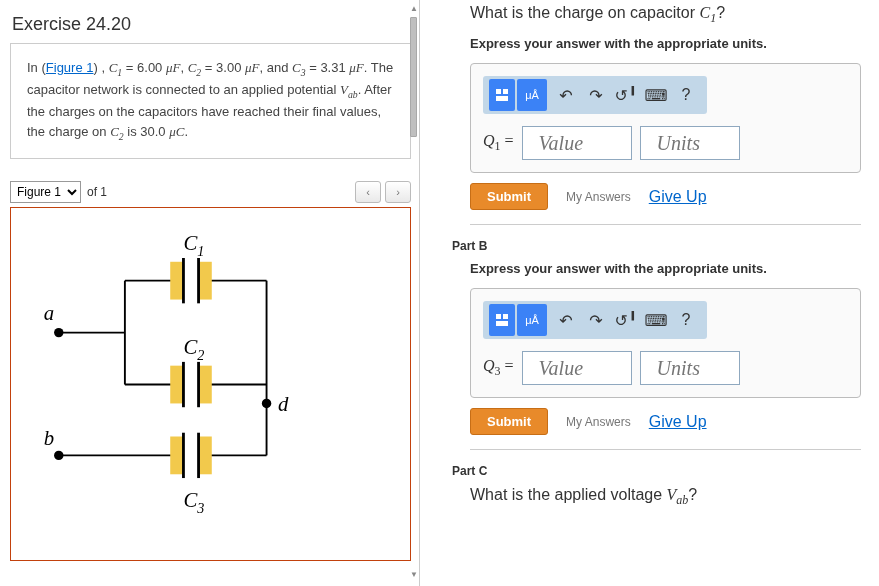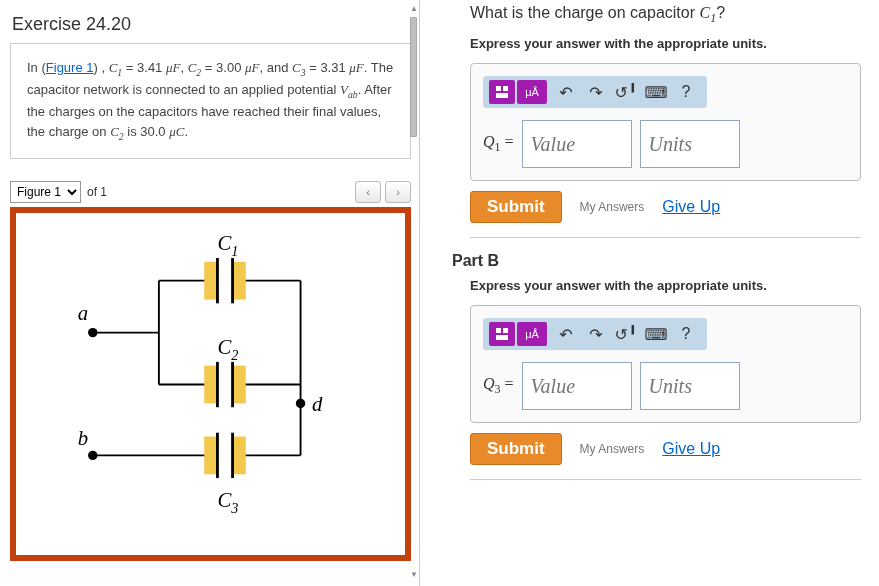--- a/index.html
+++ b/index.html
@@ -14,60 +14,60 @@
 .exercise-title{font-size:18px;font-weight:normal;color:#333;padding:4px 0 8px 2px}
 .problem-box{border:1px solid #ccc;padding:14px 16px;margin-bottom:22px;font-size:13px;line-height:1.5;color:#444}
 .problem-box a{color:#0066cc;text-decoration:underline}
 .var{font-family:'Times New Roman',serif;font-style:italic}
 .sub{font-size:0.75em;vertical-align:sub}
 .figure-bar{display:flex;align-items:center;gap:6px;margin-bottom:4px}
 .figure-select{height:22px;font-size:12px;border:1px solid #999;background:#fff;padding:0 2px}
 .of-text{font-size:12px;color:#333}
 .nav-btn{width:26px;height:22px;border:1px solid #bbb;border-radius:3px;background:linear-gradient(#fff,#e9e9e9);font-size:11px;color:#777;cursor:pointer}
 .nav-btns{margin-left:auto;display:flex;gap:4px}
-.figure-frame{border:6px solid #c2410c;height:354px;padding:10px;display:flex;align-items:center;justify-content:flex-end}
+.figure-frame{border:1px solid #c2410c;height:354px;padding:10px;display:flex;align-items:center;justify-content:flex-start}
 .figure-frame svg{max-width:100%;max-height:100%}
 .right-panel{flex:1;padding:4px 18px 0 50px;overflow:hidden}
 .part{padding-bottom:14px;margin-bottom:14px}
 .part.sep{border-bottom:1px solid #ccc}
-.part-title{font-weight:bold;font-size:16px;margin:6px 0 8px -18px}
+.part-title{font-weight:bold;font-size:12px;margin:6px 0 8px -18px}
 .q-text{font-size:16px;margin-bottom:10px}
 .instr{font-weight:bold;font-size:13px;margin-bottom:12px}
 .answer-box{border:1px solid #bcbcbc;border-radius:4px;padding:12px;background:#fafafa}
 .toolbar{display:flex;align-items:center;gap:0;background:#c2d7e8;border-radius:3px;padding:3px 6px;width:max-content;margin-bottom:12px}
 .tb-group{display:flex;gap:2px;margin-right:4px}
-.tb-dark{width:26px;height:24px;background:#a21caf;border-radius:2px;display:flex;align-items:center;justify-content:center;color:#fff;font-size:12px;cursor:pointer}
+.tb-dark{width:26px;height:32px;background:#3b82f6;border-radius:2px;display:flex;align-items:center;justify-content:center;color:#fff;font-size:12px;cursor:pointer}
 .tb-dark.units{width:30px;font-size:11px}
 .tb-icon{width:30px;height:26px;display:flex;align-items:center;justify-content:center;color:#333;font-size:16px;cursor:pointer}
 .answer-row{display:flex;align-items:center;gap:8px}
 .eq-label{font-family:'Times New Roman',serif;font-size:16px}
-.val-input,.unit-input{height:48px;border:1px solid #8fa8bf;background:#fff;font-family:'Times New Roman',serif;font-style:italic;font-size:20px;color:#9aa7b3;padding:0 8px}
+.val-input,.unit-input{height:34px;border:1px solid #8fa8bf;background:#fff;font-family:'Times New Roman',serif;font-style:italic;font-size:20px;color:#9aa7b3;padding:0 16px}
 .val-input{width:110px}
 .unit-input{width:100px}
 .submit-row{margin-top:10px;display:flex;align-items:center;gap:18px}
-.submit-btn{background:#e88a2a;color:#fff;border:1px solid #c76e16;border-radius:3px;padding:5px 16px;font-weight:bold;font-size:17px;cursor:pointer}
+.submit-btn{background:#e88a2a;color:#fff;border:1px solid #c76e16;border-radius:3px;padding:5px 16px;font-weight:bold;font-size:13px;cursor:pointer}
 .my-ans{color:#777;font-size:12px}
 .give-up{color:#0066cc;text-decoration:underline;font-size:16px;cursor:pointer}
 </style>
 </head>
 <body>
 
 <div class="container">
   <div class="left-panel">
     <div class="scroll-track">
       <div class="scroll-up">▲</div>
       <div class="scroll-thumb"></div>
       <div class="scroll-down">▼</div>
     </div>
 
     <div class="exercise-title">Exercise 24.20</div>
 
     <div class="problem-box">
       <span>In (</span><a href="#">Figure 1</a><span>) , </span>
-      <span class="var">C<span class="sub">1</span></span><span> = </span><span>3.41</span> <span class="var">μF</span><span>, </span>
+      <span class="var">C<span class="sub">1</span></span><span> = </span><span>6.00</span> <span class="var">μF</span><span>, </span>
       <span class="var">C<span class="sub">2</span></span><span> = </span><span>3.00</span> <span class="var">μF</span><span>, and </span>
       <span class="var">C<span class="sub">3</span></span><span> = </span><span>3.31</span> <span class="var">μF</span><span>. The capacitor network is connected to an applied potential </span>
       <span class="var">V<span class="sub">ab</span></span><span>. After the charges on the capacitors have reached their final values, the charge on </span>
       <span class="var">C<span class="sub">2</span></span><span> is 30.0 </span><span class="var">μC</span><span>.</span>
     </div>
 
     <div class="figure-bar">
       <select class="figure-select">
         <option>Figure 1</option>
       </select>
@@ -183,15 +183,19 @@
           <input class="unit-input" placeholder="Units" style="">
         </div>
       </div>
       <div class="submit-row">
         <button class="submit-btn">Submit</button>
         <span class="my-ans">My Answers</span>
         <span class="give-up">Give Up</span>
       </div>
     </div>
 
+    <div class="part">
+      <div class="part-title">Part C</div>
+      <div class="q-text"><span>What is the applied voltage </span><span class="var">V<span class="sub">ab</span></span><span>?</span></div>
+    </div>
 
   </div>
 </div>
 
 </body></html>

